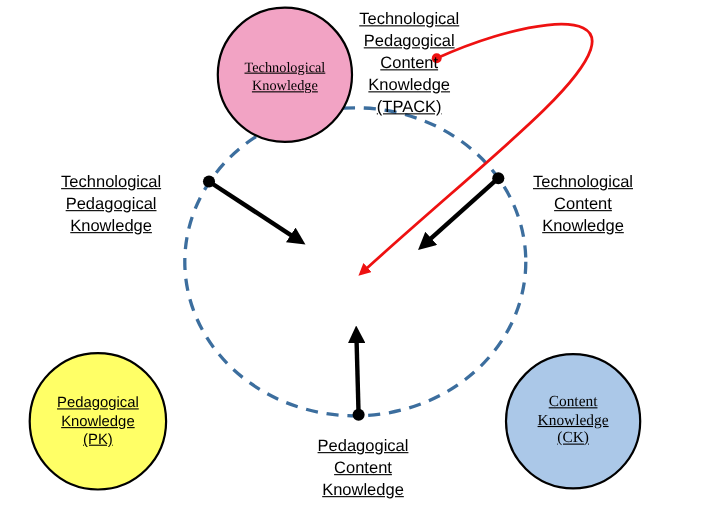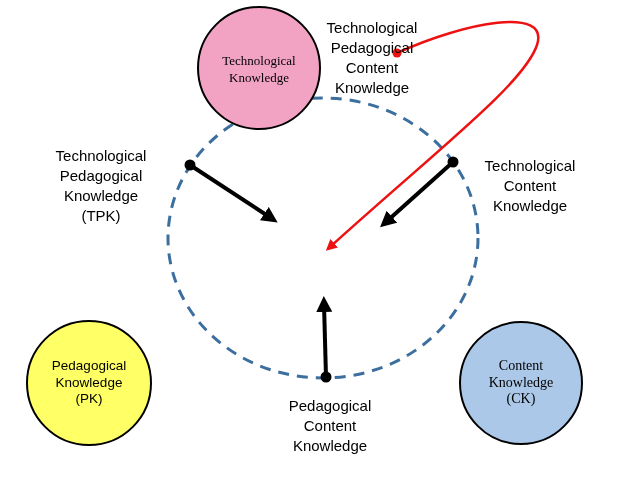--- a/index.html
+++ b/index.html
@@ -14,21 +14,21 @@
   .layer {
     position: absolute;
     left: 0; top: 0;
   }
   .lbl {
     position: absolute;
     transform: translate(-50%, -50%);
     text-align: center;
     color: #000000;
   }
-  .lbl span { display: block; white-space: nowrap; }
+  .lbl span { display: block; white-space: nowrap; text-decoration: underline; }
   .outer-label {
     font-family: "Liberation Sans", sans-serif;
     font-size: 15px;
     line-height: 20px;
   }
   .tk-text {
     font-family: "Liberation Serif", serif;
     font-size: 13px;
     line-height: 17px;
   }
@@ -97,26 +97,26 @@
     <span>Content</span>
     <span>Knowledge</span>
     <span>(CK)</span>
   </div>
 
   <div class="lbl outer-label" id="lbl-tpack">
     <span>Technological</span>
     <span>Pedagogical</span>
     <span>Content</span>
     <span>Knowledge</span>
+    <span>(TPACK)</span>
   </div>
   <div class="lbl outer-label" id="lbl-tpk">
     <span>Technological</span>
     <span>Pedagogical</span>
     <span>Knowledge</span>
-    <span>(TPK)</span>
   </div>
   <div class="lbl outer-label" id="lbl-tck">
     <span>Technological</span>
     <span>Content</span>
     <span>Knowledge</span>
   </div>
   <div class="lbl outer-label" id="lbl-pck">
     <span>Pedagogical</span>
     <span>Content</span>
     <span>Knowledge</span>

